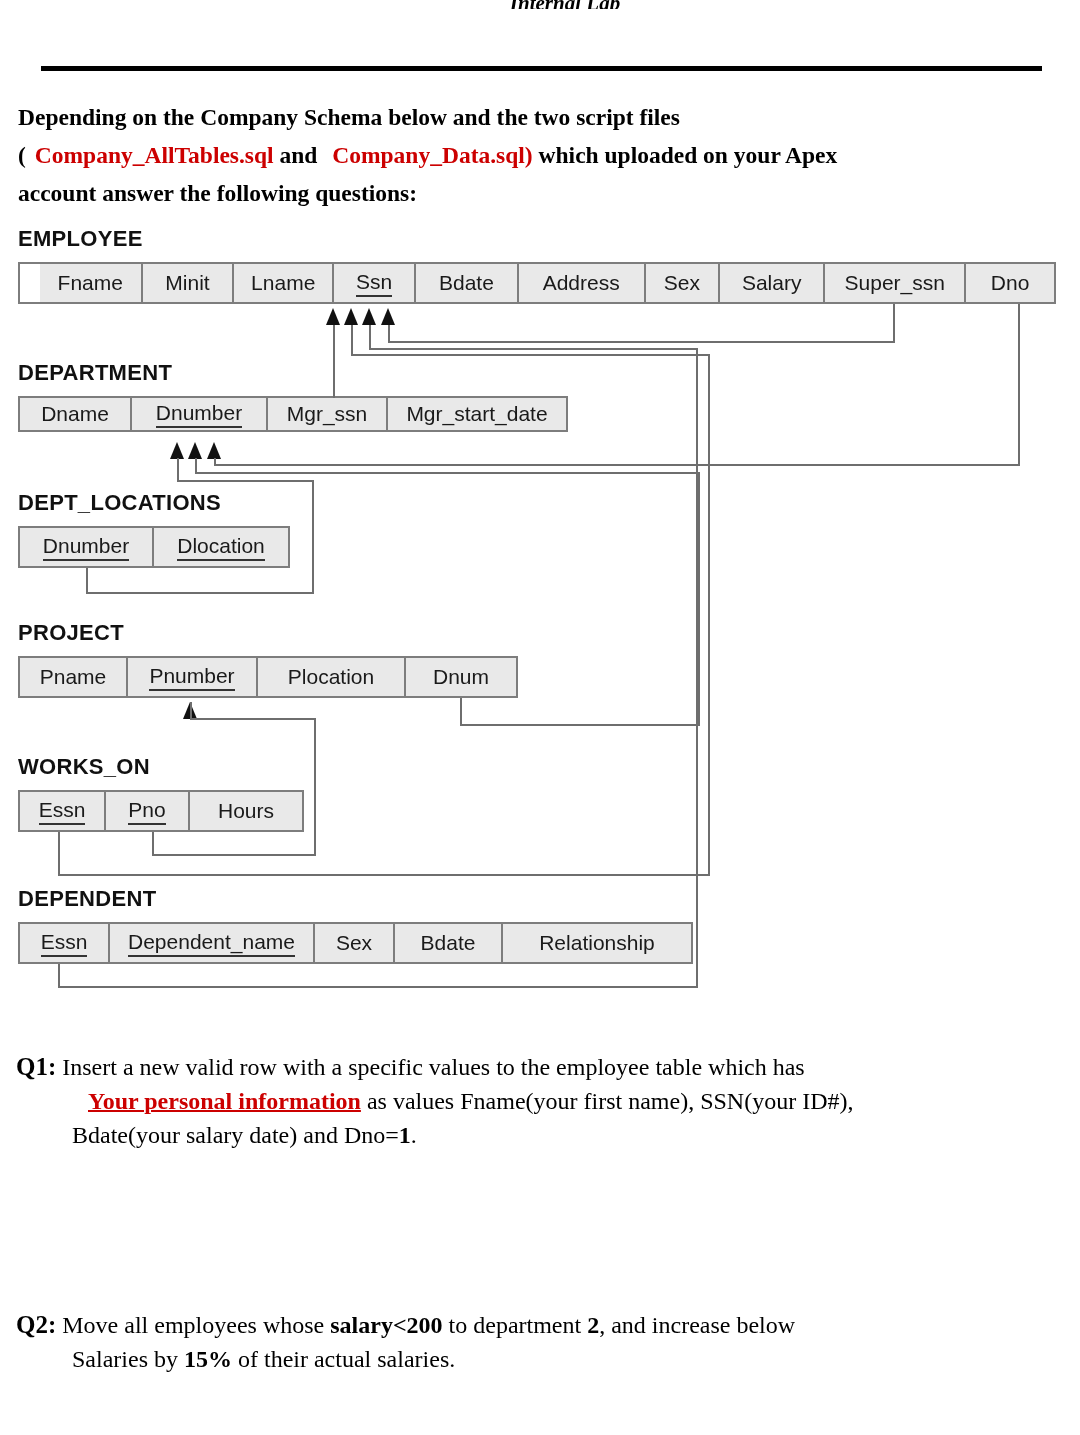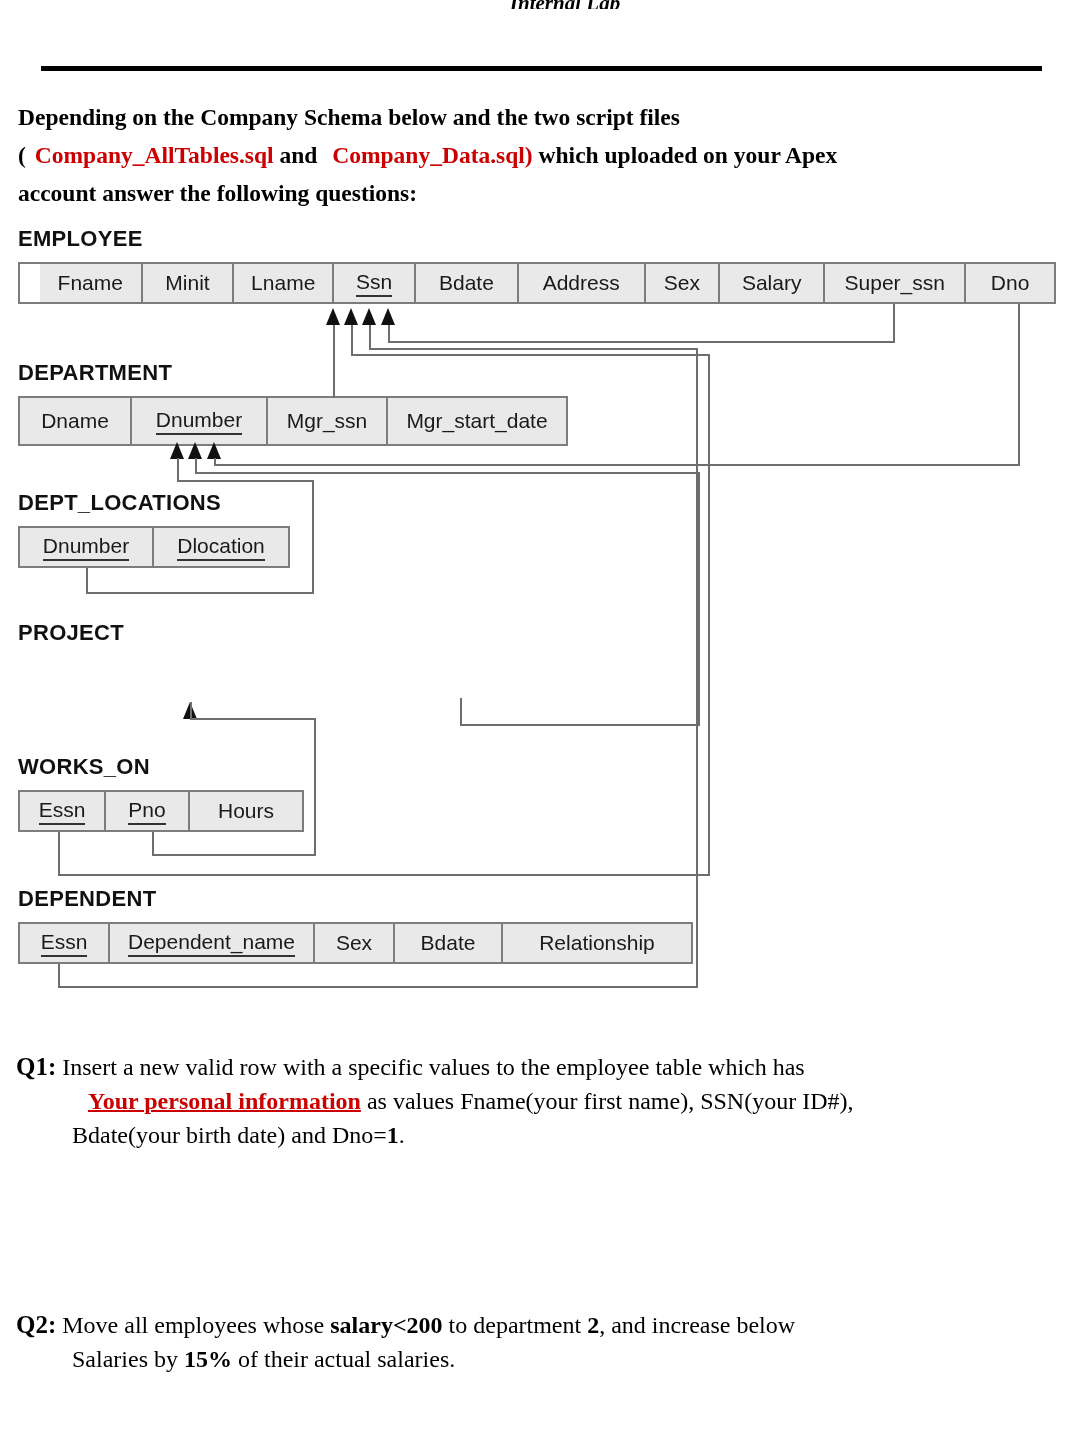--- a/index.html
+++ b/index.html
@@ -126,21 +126,21 @@
         <span class="lbl">Dno</span>
       </div>
   </div>
 
   <div class="arw" style="left:326px;top:84px;"></div>
   <div class="arw" style="left:344px;top:84px;"></div>
   <div class="arw" style="left:362px;top:84px;"></div>
   <div class="arw" style="left:381px;top:84px;"></div>
 
   <div class="tbl-name" style="left:18px;top:136px;text-align:right;">DEPARTMENT</div>
-  <div class="rel" style="left:18px;top:172px;width:550px;height:50px;">
+  <div class="rel" style="left:18px;top:172px;width:550px;height:36px;">
     <div class="cell" style="width:112px;">
         <span class="lbl">Dname</span>
       </div>
     <div class="cell pk" style="width:136px;">
         <span class="lbl">Dnumber</span>
       </div>
     <div class="cell" style="width:120px;">
         <span class="lbl">Mgr_ssn</span>
       </div>
     <div class="cell" style="width:178px;">
@@ -156,20 +156,34 @@
   <div class="rel" style="left:18px;top:302px;width:272px;height:42px;">
     <div class="cell pk" style="width:134px;">
         <span class="lbl">Dnumber</span>
       </div>
     <div class="cell pk" style="width:134px;">
         <span class="lbl">Dlocation</span>
       </div>
   </div>
 
   <div class="tbl-name" style="left:18px;top:396px;">PROJECT</div>
+  <div class="rel" style="left:18px;top:432px;width:500px;height:42px;">
+    <div class="cell" style="width:108px;">
+        <span class="lbl">Pname</span>
+      </div>
+    <div class="cell pk" style="width:130px;">
+        <span class="lbl">Pnumber</span>
+      </div>
+    <div class="cell" style="width:148px;">
+        <span class="lbl">Plocation</span>
+      </div>
+    <div class="cell" style="width:110px;">
+        <span class="lbl">Dnum</span>
+      </div>
+  </div>
 
   <div class="arw" style="left:183px;top:478px;"></div>
 
   <div class="tbl-name" style="left:18px;top:530px;">WORKS_ON</div>
   <div class="rel" style="left:18px;top:566px;width:286px;height:42px;">
     <div class="cell pk" style="width:86px;">
         <span class="lbl">Essn</span>
       </div>
     <div class="cell pk" style="width:84px;">
         <span class="lbl">Pno</span>
@@ -236,19 +250,19 @@
   <div class="ln lnh" style="left:58px;top:762px;width:640px;"></div>
   <div class="ln lnv" style="left:696px;top:124px;height:640px;"></div>
   <div class="ln lnh" style="left:369px;top:124px;width:329px;"></div>
   <div class="ln lnv" style="left:369px;top:101px;height:25px;"></div>
 
 </div>
 
 <div class="q" id="q1">
   <span class="qnum">Q1:</span><span> Insert a new valid row with a specific values to the employee table which has</span>
   <span class="cont"><span class="red-ul">Your personal information</span><span> as values Fname(your first name), SSN(your ID#),</span></span>
-  <span class="cont"><span>Bdate(your birth date) and Dno=</span><span class="b">1</span><span>.</span></span>
+  <span class="cont"><span>Bdate(your salary date) and Dno=</span><span class="b">1</span><span>.</span></span>
 </div>
 
 <div class="q" id="q2">
   <span class="qnum">Q2:</span><span> Move all employees whose </span><span class="b">salary&lt;200</span><span> to department </span><span class="b">2</span><span>, and increase below</span>
   <span class="cont"><span>Salaries by </span><span class="b">15%</span><span> of their actual salaries.</span></span>
 </div>
 
 </body></html>

